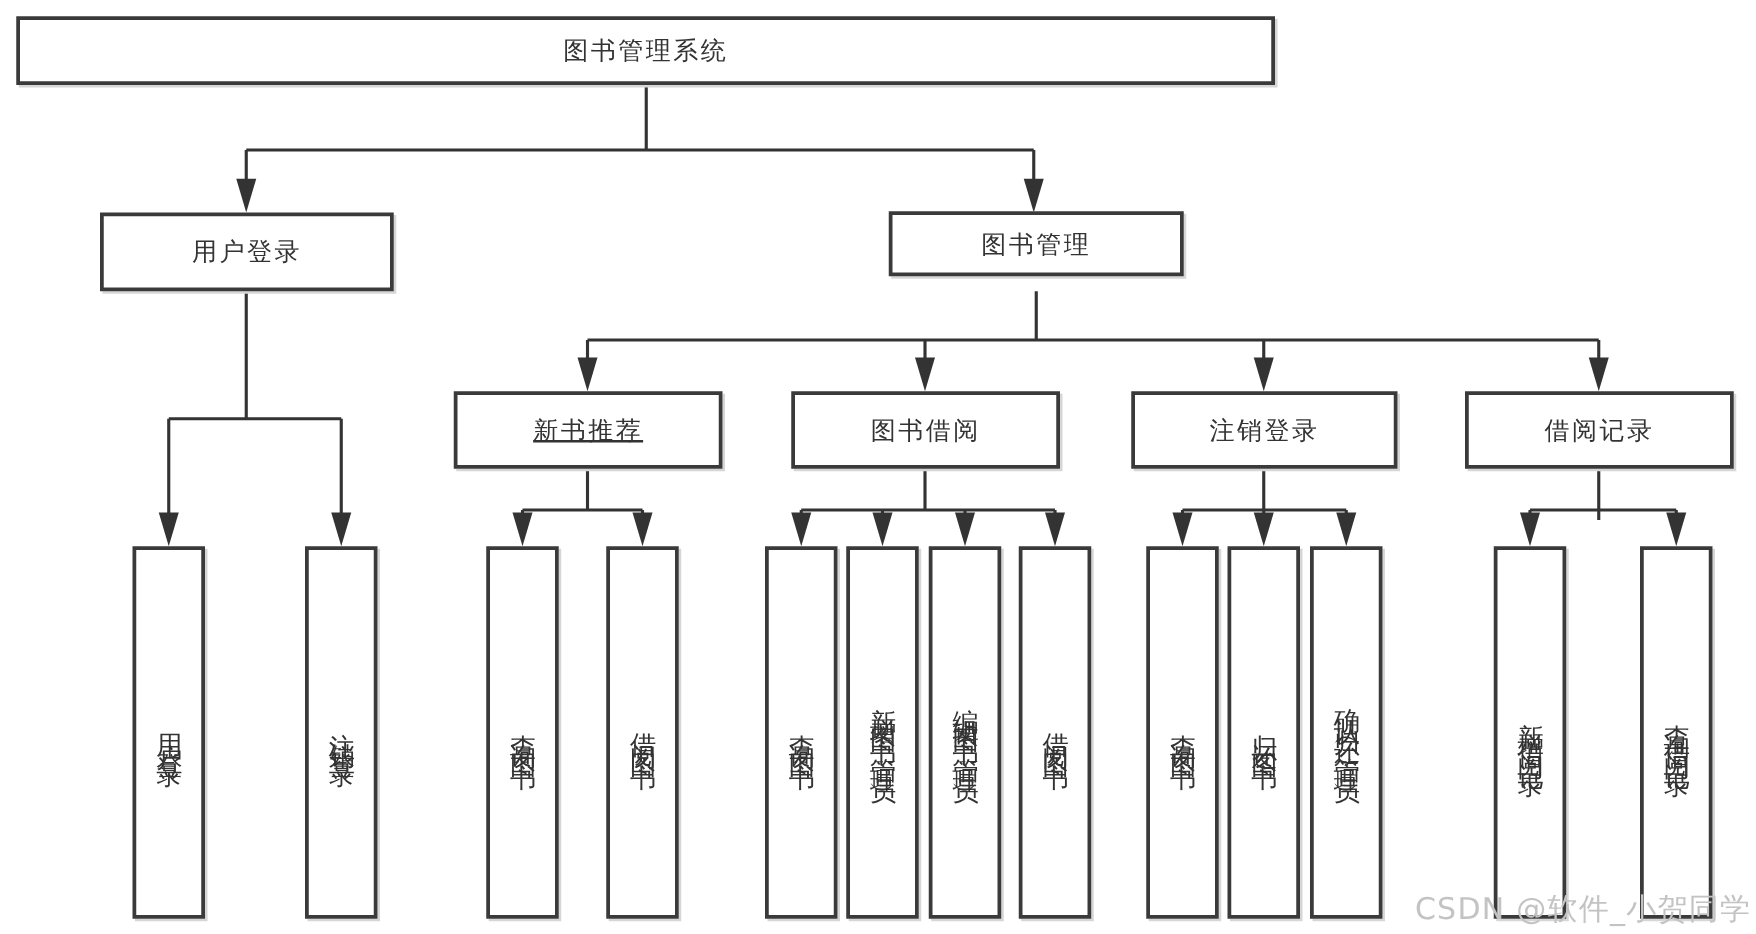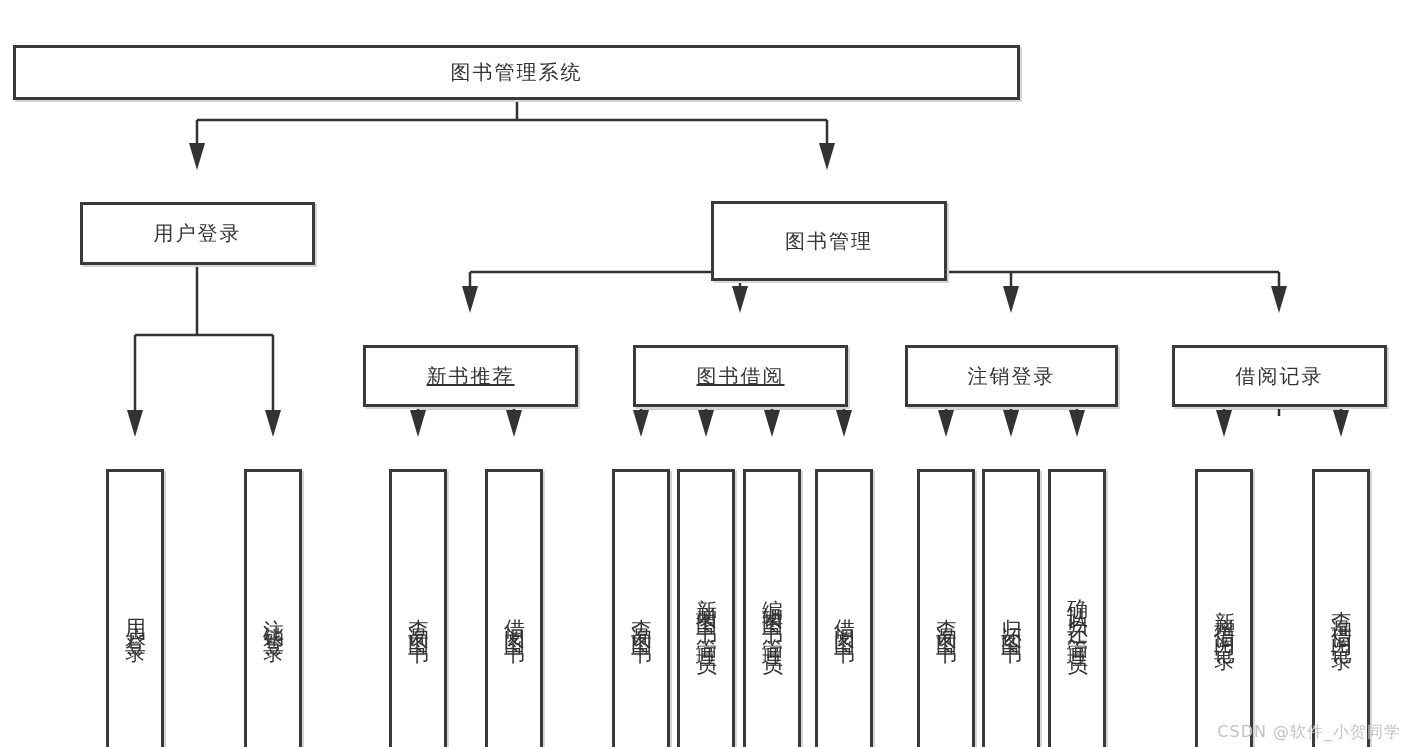--- a/index.html
+++ b/index.html
@@ -25,61 +25,60 @@
     position: absolute;
     box-sizing: border-box;
     background: #ffffff;
     border: 3px solid #3a3a3a;
     box-shadow: 2px 2px 0 #d6d6d6;
     display: flex;
     align-items: center;
     justify-content: center;
     color: #333333;
     z-index: 2;
-    margin-top: 32px;
   }
   .h-box {
     font-size: 20px;
     letter-spacing: 2px;
     white-space: nowrap;
   }
   .v-box {
     writing-mode: vertical-rl;
     text-orientation: mixed;
     font-size: 21px;
     letter-spacing: 8px;
     line-height: 1;
     text-align: center;
   }
   .root-box   { left: 13px;  top: 13px;  width: 1007px; height: 55px; }
   .n-login    { left: 80px;  top: 170px; width: 235px;  height: 63px; }
-  .n-books    { left: 711px; top: 169px; width: 236px;  height: 80px; }
+  .n-books    { left: 711px; top: 169px; width: 236px;  height: 52px; }
   .n-recommend{ left: 363px; top: 313px; width: 215px;  height: 62px; text-decoration: underline; }
-  .n-borrow   { left: 633px; top: 313px; width: 215px;  height: 62px; text-decoration: underline; }
+  .n-borrow   { left: 633px; top: 313px; width: 215px;  height: 62px; }
   .n-current  { left: 905px; top: 313px; width: 213px;  height: 62px; }
   .n-records  { left: 1172px;top: 313px; width: 215px;  height: 62px; }
   .leaf { top: 437px; width: 58px; height: 298px; }
   .lf-1  { left: 106px; }
   .lf-2  { left: 244px; }
   .lf-3  { left: 389px; }
   .lf-4  { left: 485px; }
   .lf-5  { left: 612px; }
   .lf-6  { left: 677px; }
   .lf-7  { left: 743px; }
   .lf-8  { left: 815px; }
   .lf-9  { left: 917px; }
   .lf-10 { left: 982px; }
   .lf-11 { left: 1048px; }
   .lf-12 { left: 1195px; }
   .lf-13 { left: 1312px; }
   #watermark {
     position: absolute;
     right: 4px;
     bottom: 4px;
-    font-size: 16px;
+    font-size: 24px;
     letter-spacing: 1px;
     color: #c3c3c3;
     z-index: 5;
     white-space: nowrap;
     margin-left: 48px;
   }
 </style>
 </head>
 <body>
 

